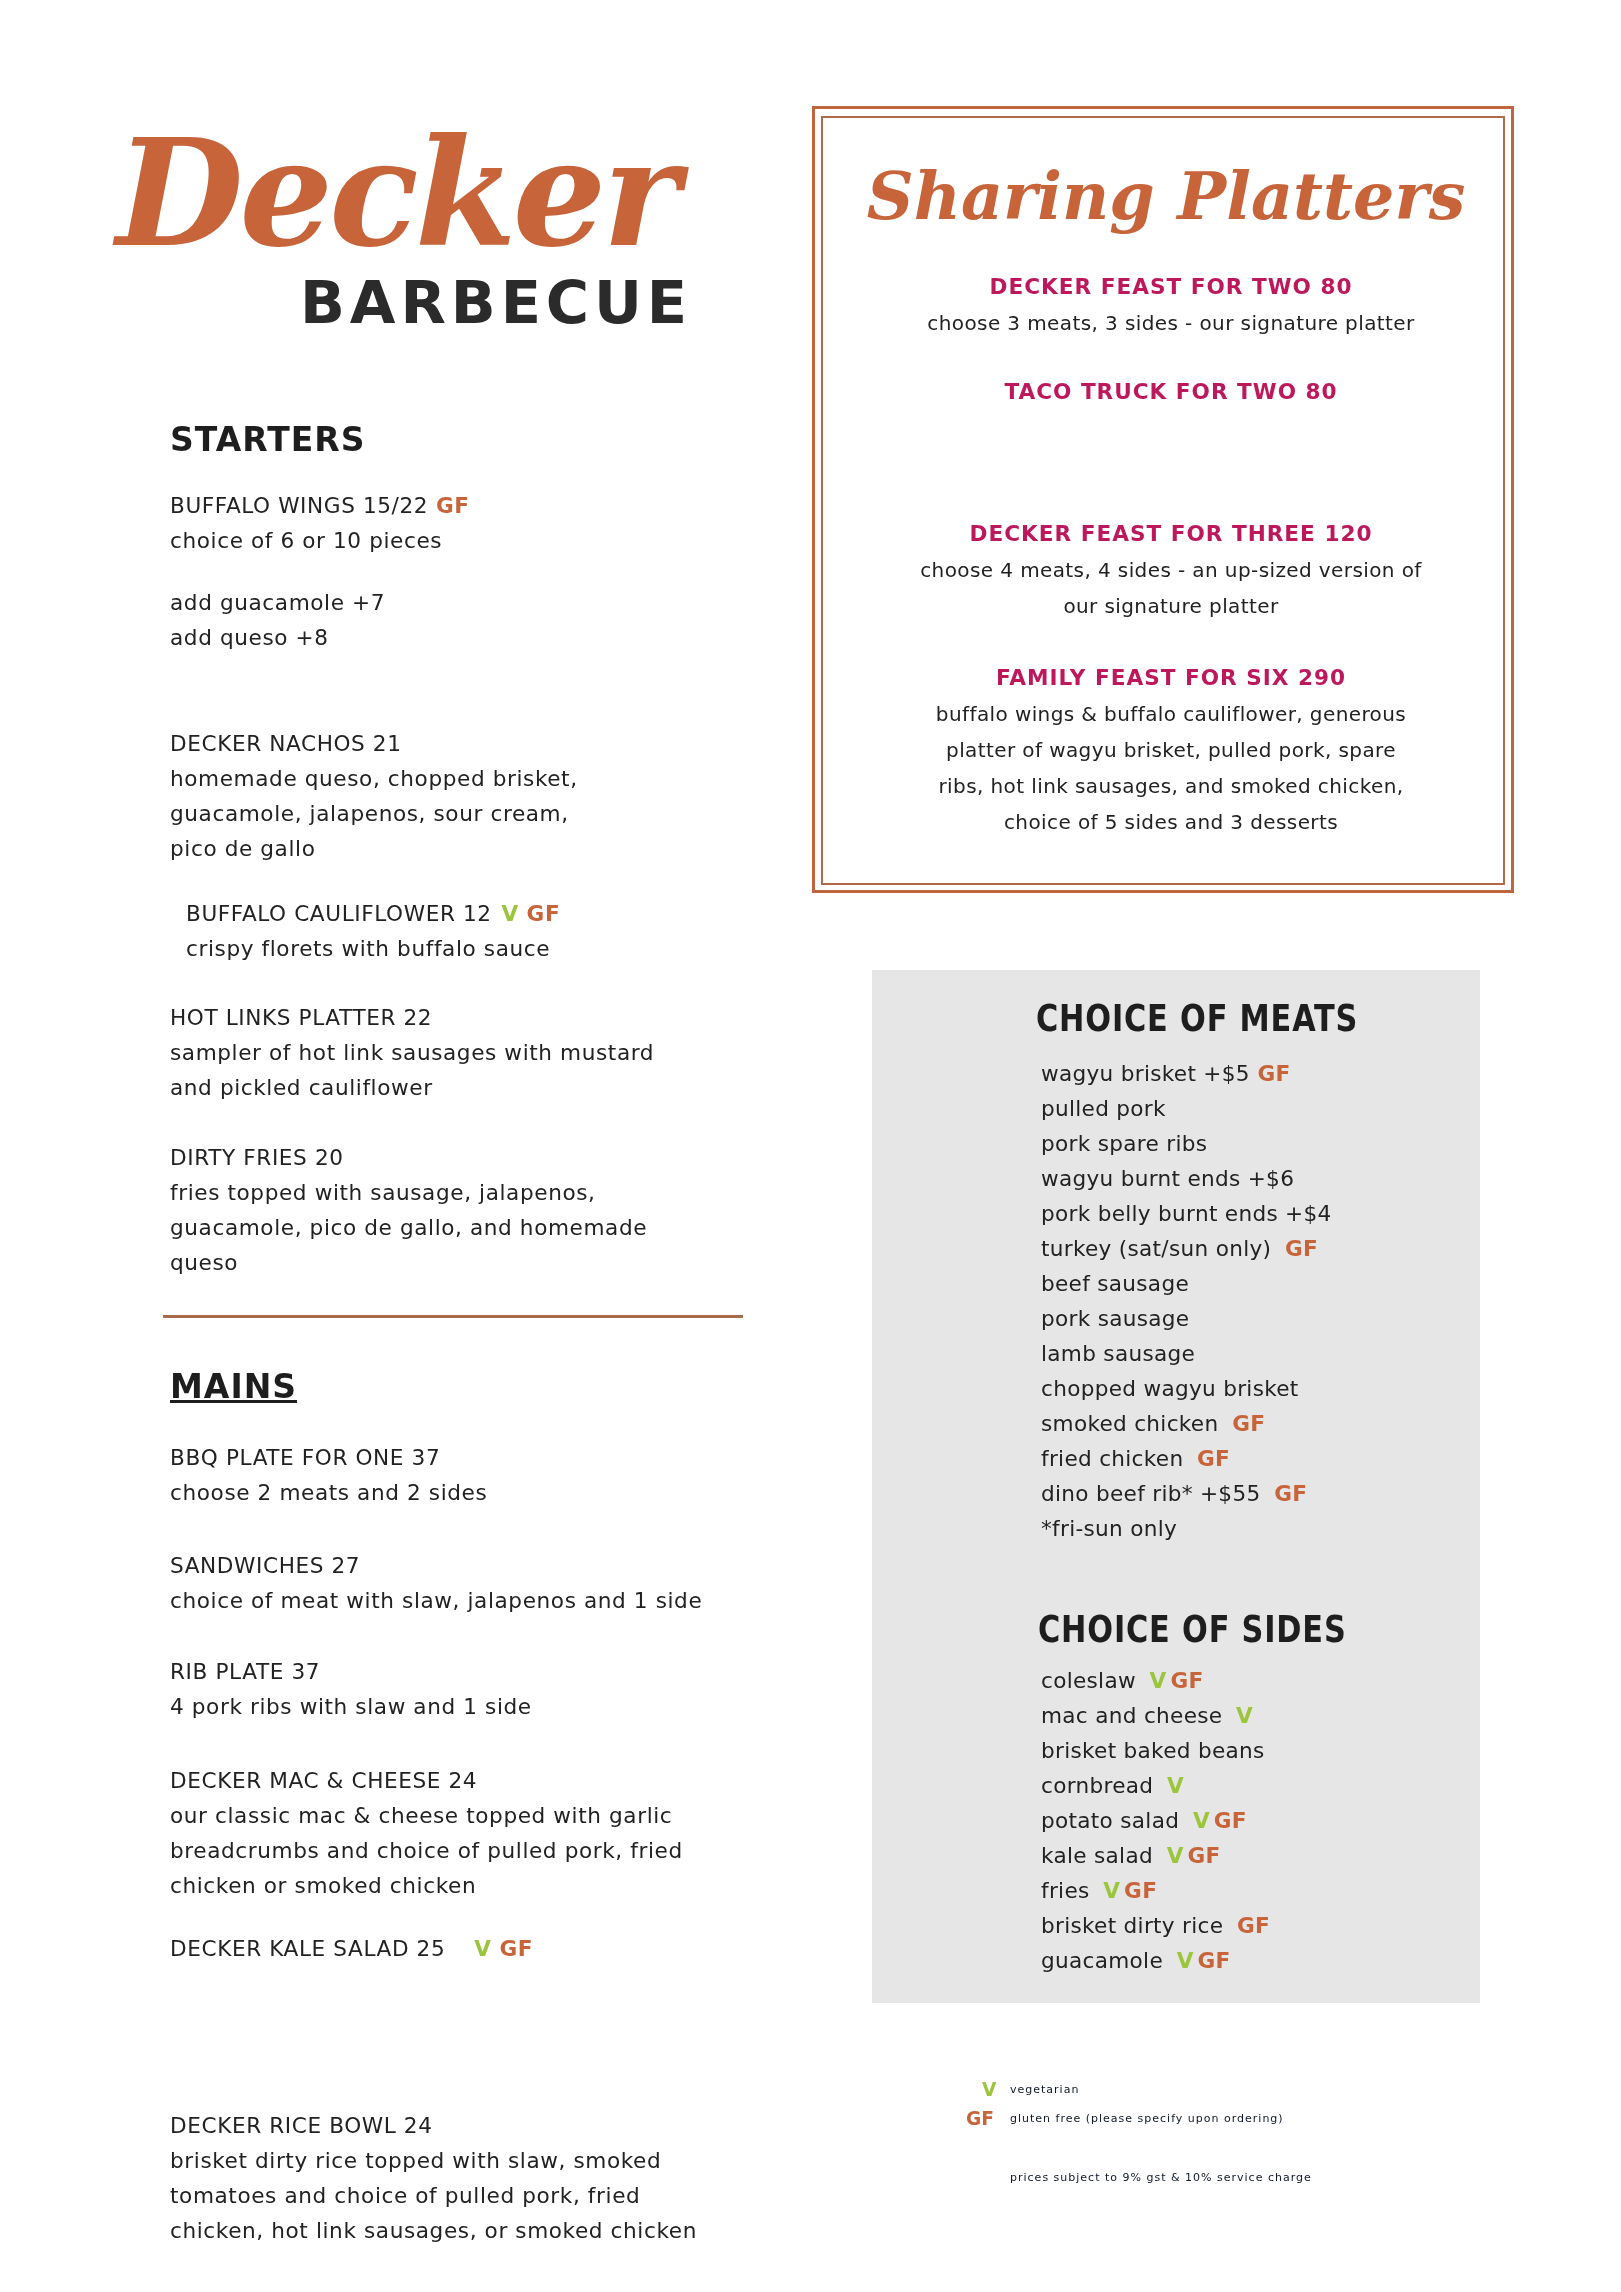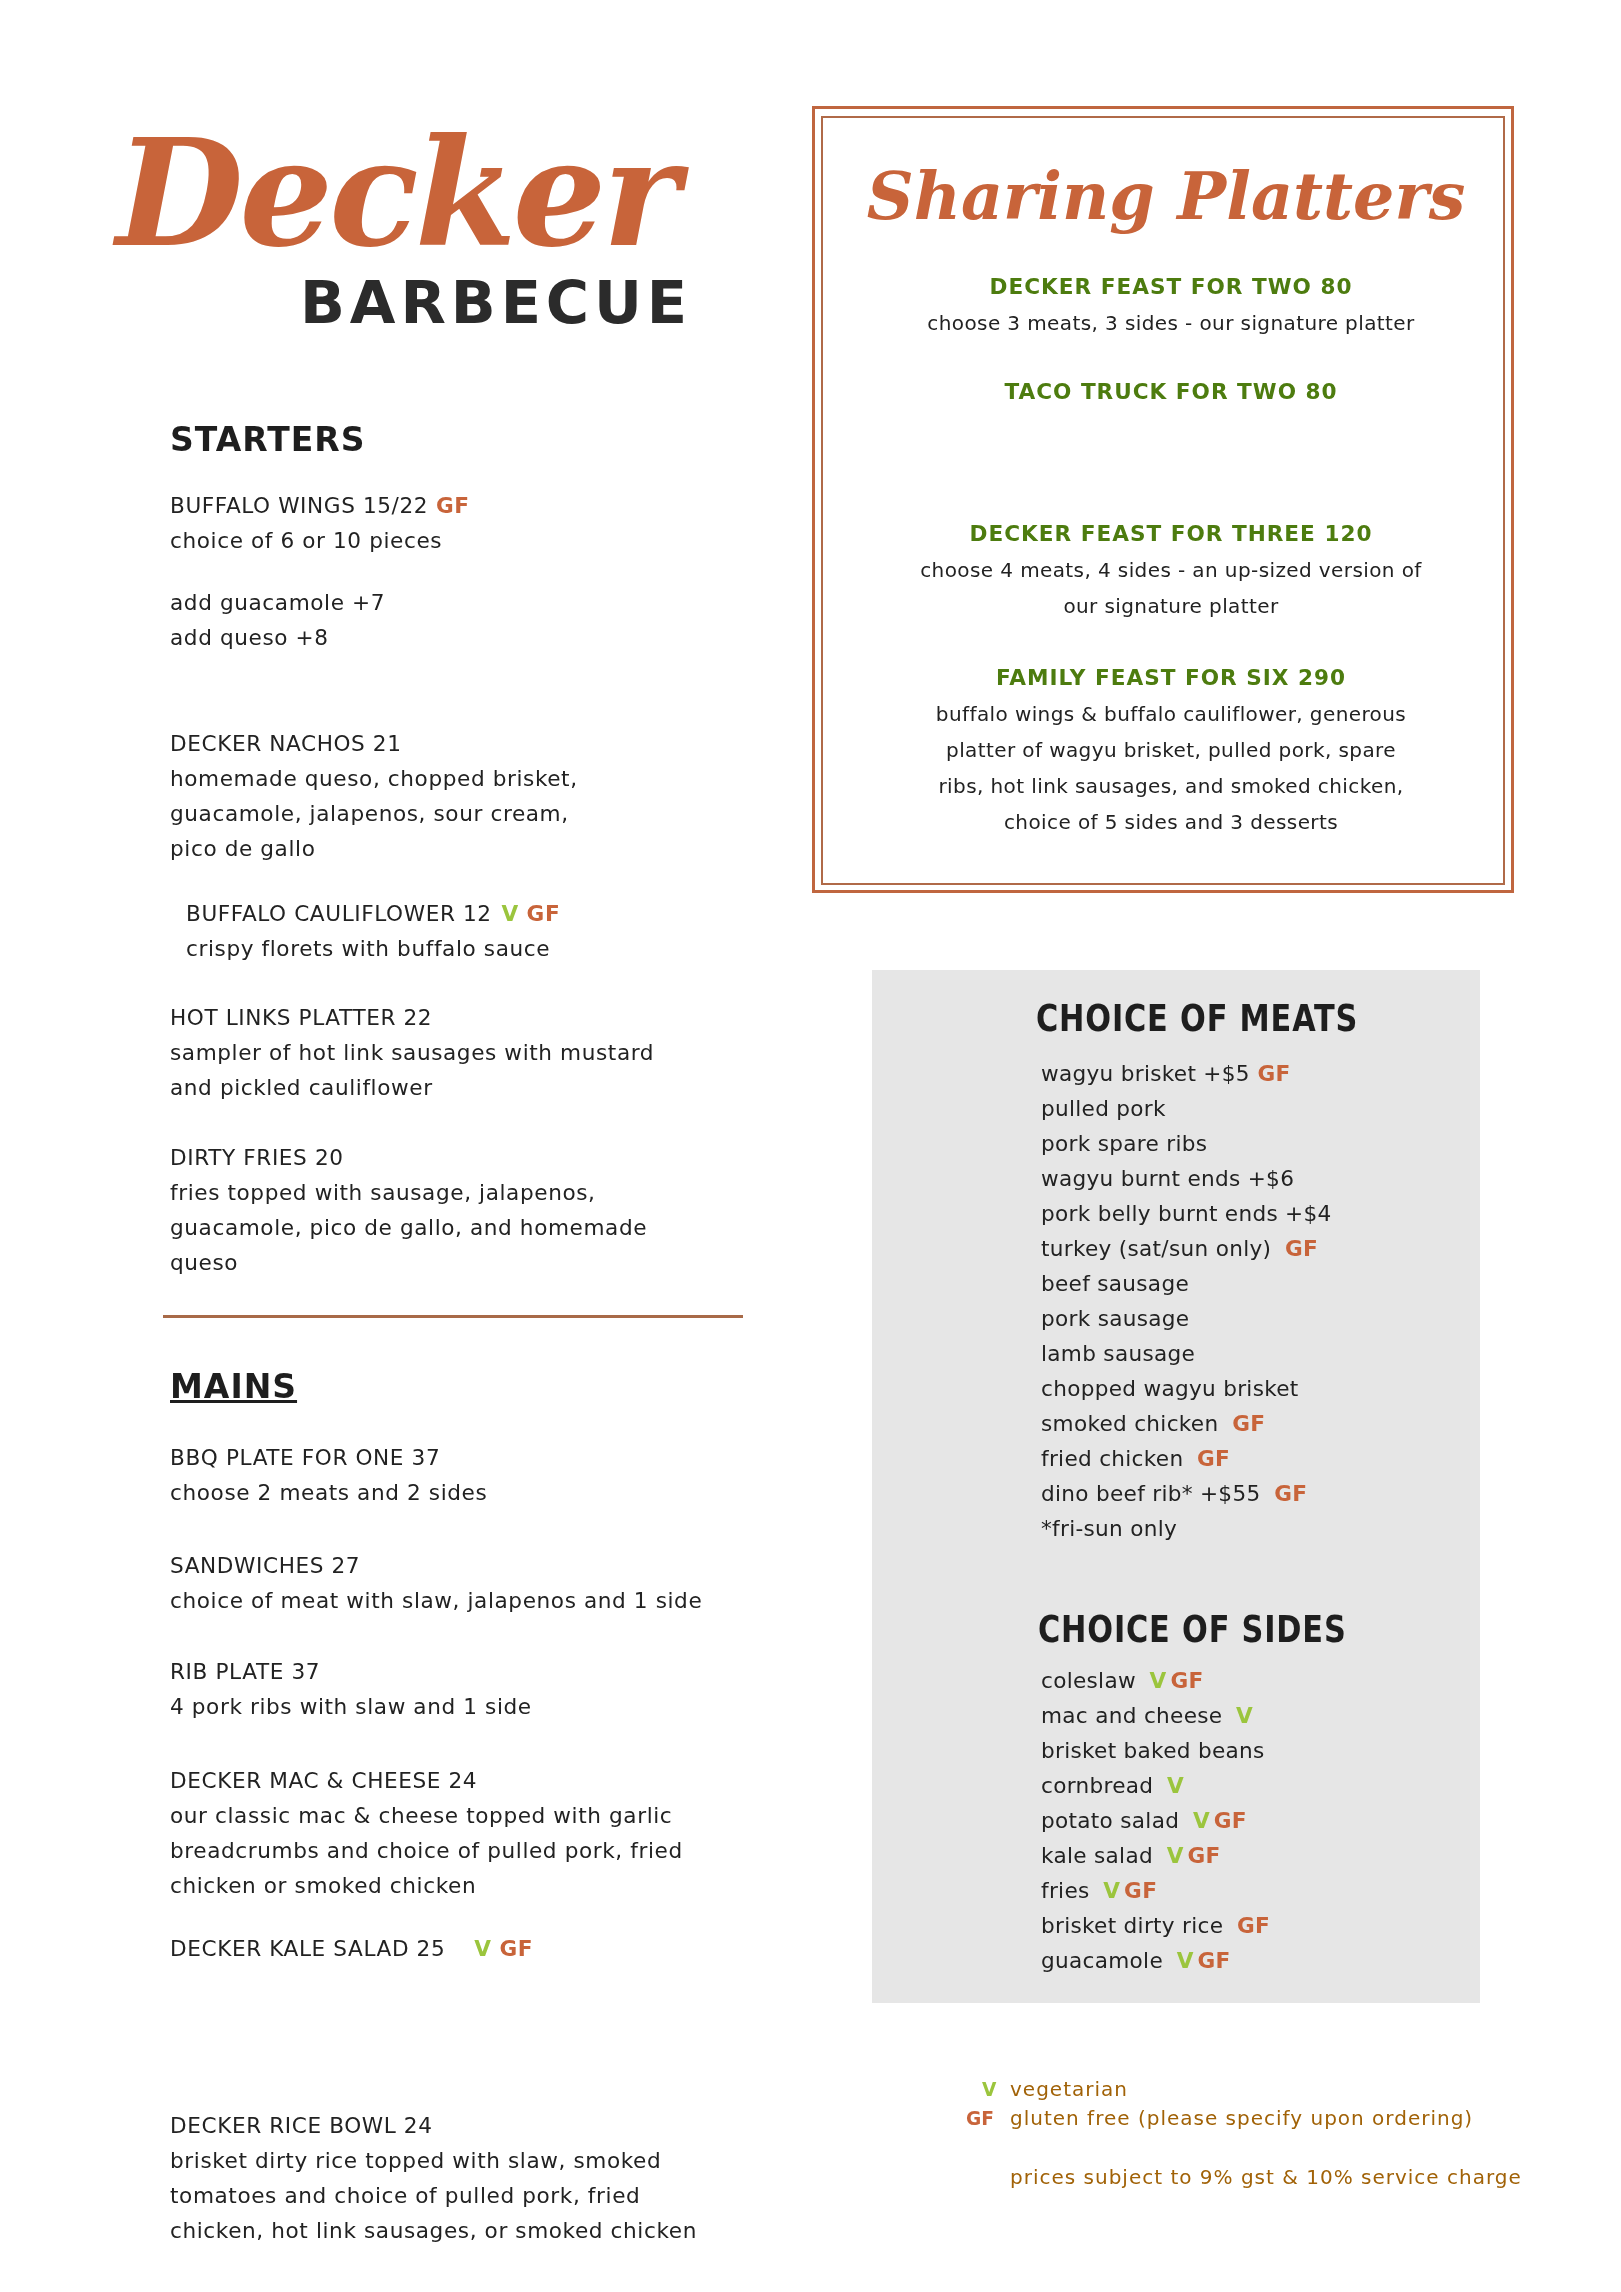--- a/index.html
+++ b/index.html
@@ -30,34 +30,34 @@
   
   .box-outer { position:absolute; left:812px; top:106px; width:696px; height:781px;
     border:3.9px solid #c0663f; }
   .box-inner { position:absolute; left:821px; top:116px; width:680px; height:765px;
     border:2.9px solid #b06a48; }
   .box-title { position:absolute; left:823px; top:157px; width:686px; text-align:center;
     font-family:"DejaVu Serif", serif; font-style:italic; font-weight:bold; font-size:65px;
     line-height:78px; color:#c8643a; }
   .platter { position:absolute; left:833px; width:676px; text-align:center; }
   .platter .ptitle { display:block; font-weight:bold; font-size:21.6px; line-height:37px;
-    color:#4d7c0f; letter-spacing:1px; }
+    color:#be185d; letter-spacing:1px; }
   .platter .pdesc { display:block; font-size:20px; line-height:36px; color:#222;
     white-space:pre-line; letter-spacing:0.4px; }
 
   
   .panel { position:absolute; left:872px; top:970px; width:608px; height:1033px; background:#e6e6e6; }
   .panel-heading { position:absolute; font-family:"DejaVu Sans", sans-serif; font-weight:bold;
     font-size:37px; line-height:43px; color:#1e1e1e; transform:scaleX(0.82); transform-origin:left top;
     letter-spacing:1px; }
   .choice-list { position:absolute; left:1041px; list-style:none; margin:0; padding:0; }
   .choice-list li { font-size:21.6px; line-height:35px; color:#222; white-space:nowrap; letter-spacing:0.3px; }
 
   
-  .legend-row { position:absolute; font-size:20px; line-height:21.6px; color:#a16207; letter-spacing:1px; }
+  .legend-row { position:absolute; font-size:11px; line-height:21.6px; color:#0f172a; letter-spacing:1px; }
   .legend-key { position:absolute; font-weight:bold; font-size:18.6px; line-height:21.6px; }
 </style>
 </head>
 <body>
 
 <div class="logo-script">Decker</div>
 <div class="logo-sub">BARBECUE</div>
 
 <div class="section-heading" style="top:420px;">STARTERS</div>
 

